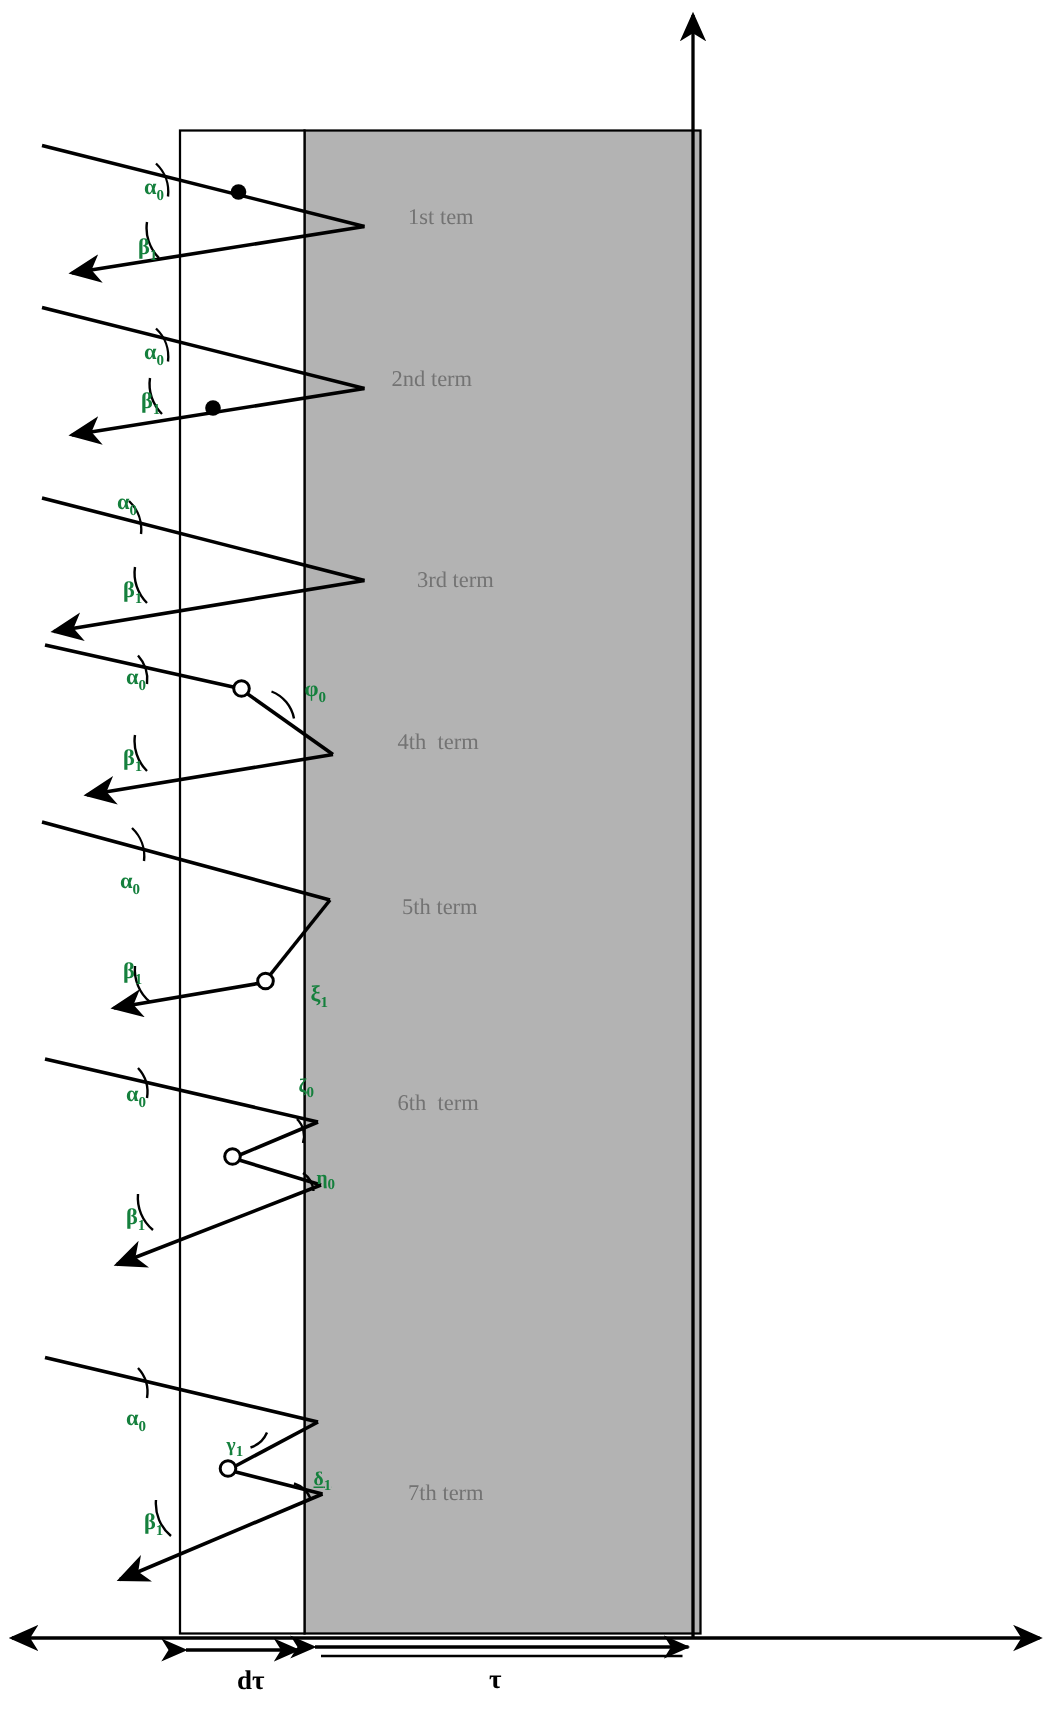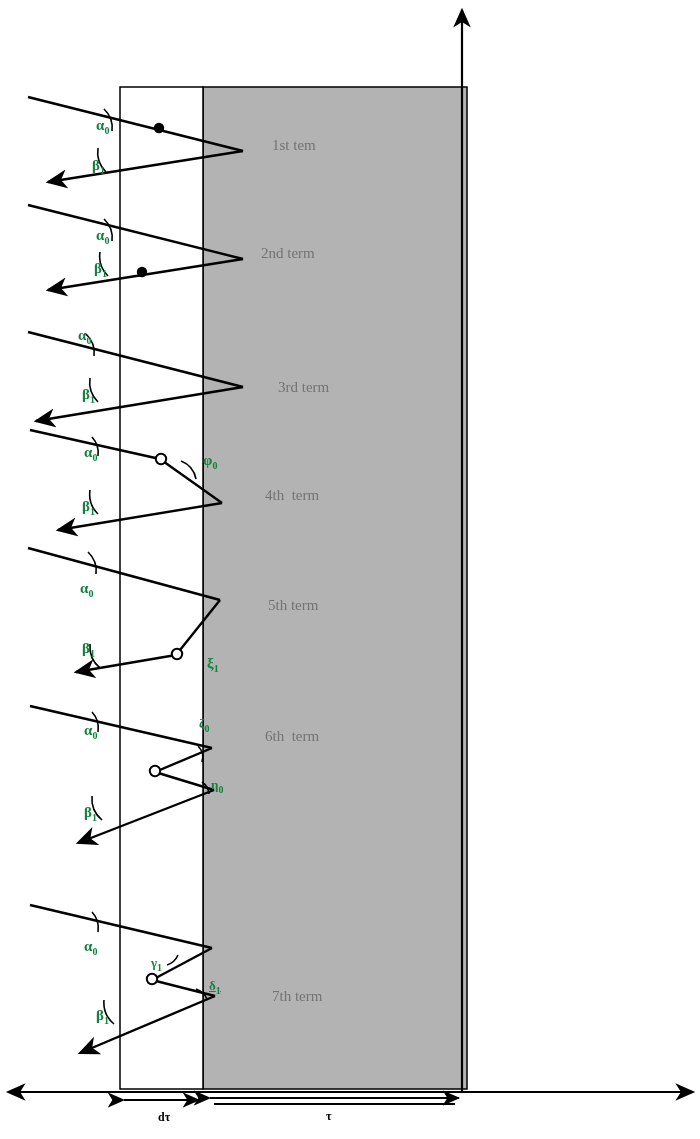--- a/index.html
+++ b/index.html
@@ -41,21 +41,21 @@
     white-space: pre;
   }
   .greek-label .sub {
     font-size: 10px;
     vertical-align: sub;
   }
   .axis-label {
     position: absolute;
     font-family: "Liberation Serif", serif;
     font-weight: bold;
-    font-size: 12px;
+    font-size: 18px;
     color: #000000;
     white-space: pre;
   }
 </style>
 </head>
 <body>
 
 <div id="stage">
 
   <svg class="diagram" viewBox="0 0 700 1139">

